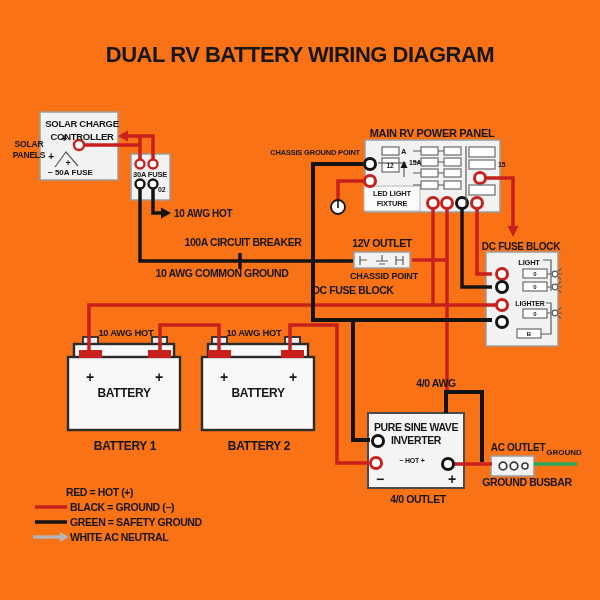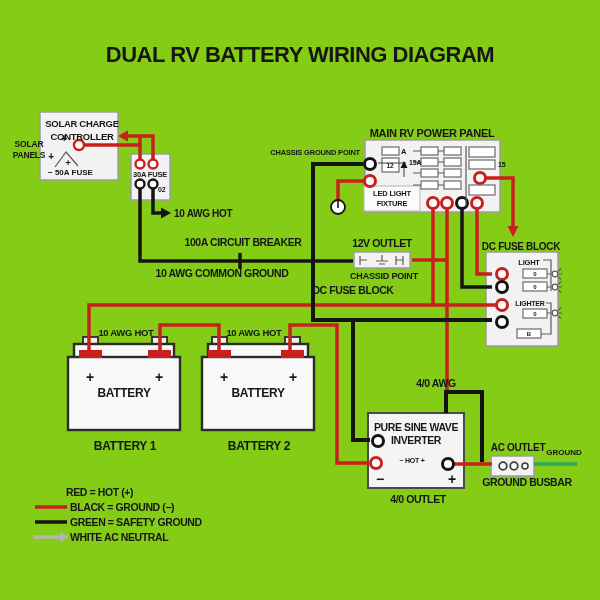--- a/index.html
+++ b/index.html
@@ -1,16 +1,16 @@
 <!DOCTYPE html>
 <html><head>
 <meta charset="utf-8">
 <style>
   html,body{margin:0;padding:0;background:#fff;}
-  #stage{position:relative;width:600px;height:600px;background:#84cc16;overflow:hidden;}
+  #stage{position:relative;width:600px;height:600px;background:#f97316;overflow:hidden;}
   svg text{font-family:"Liberation Sans","DejaVu Sans",sans-serif;font-weight:bold;fill:#161616;}
   .t22{font-size:22px;letter-spacing:-0.5px}
   .t12{font-size:12px;letter-spacing:-0.3px}
   .t14{font-size:14px}
   .t11{font-size:11px;letter-spacing:-0.3px}
   .t105{font-size:10.5px;letter-spacing:-0.4px}
   .t10{font-size:10px;letter-spacing:-0.3px}
   .t95{font-size:9.5px;letter-spacing:-0.3px}
   .t9{font-size:9px;letter-spacing:-0.2px}
   .t85{font-size:8.5px;letter-spacing:-0.2px}

